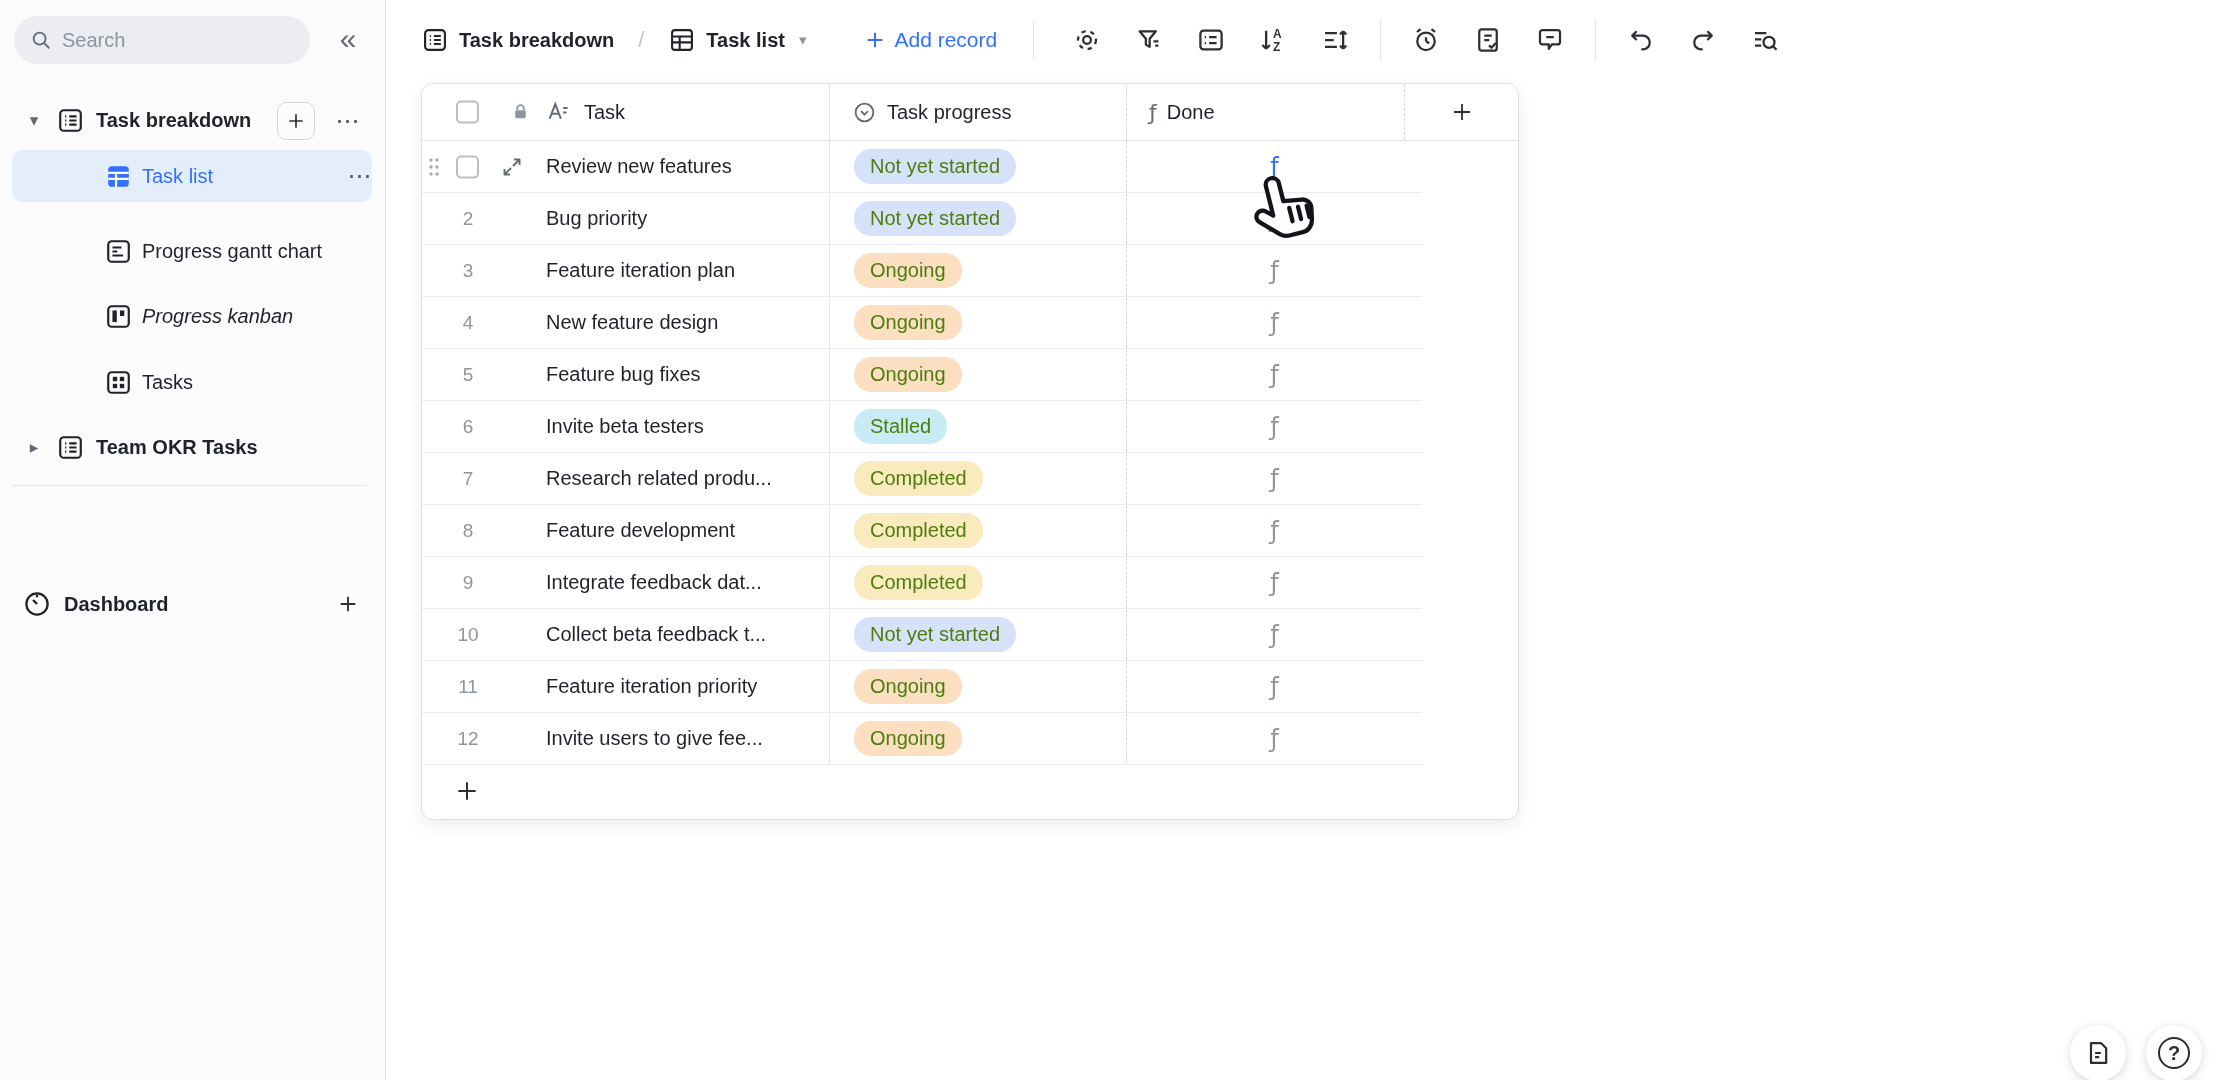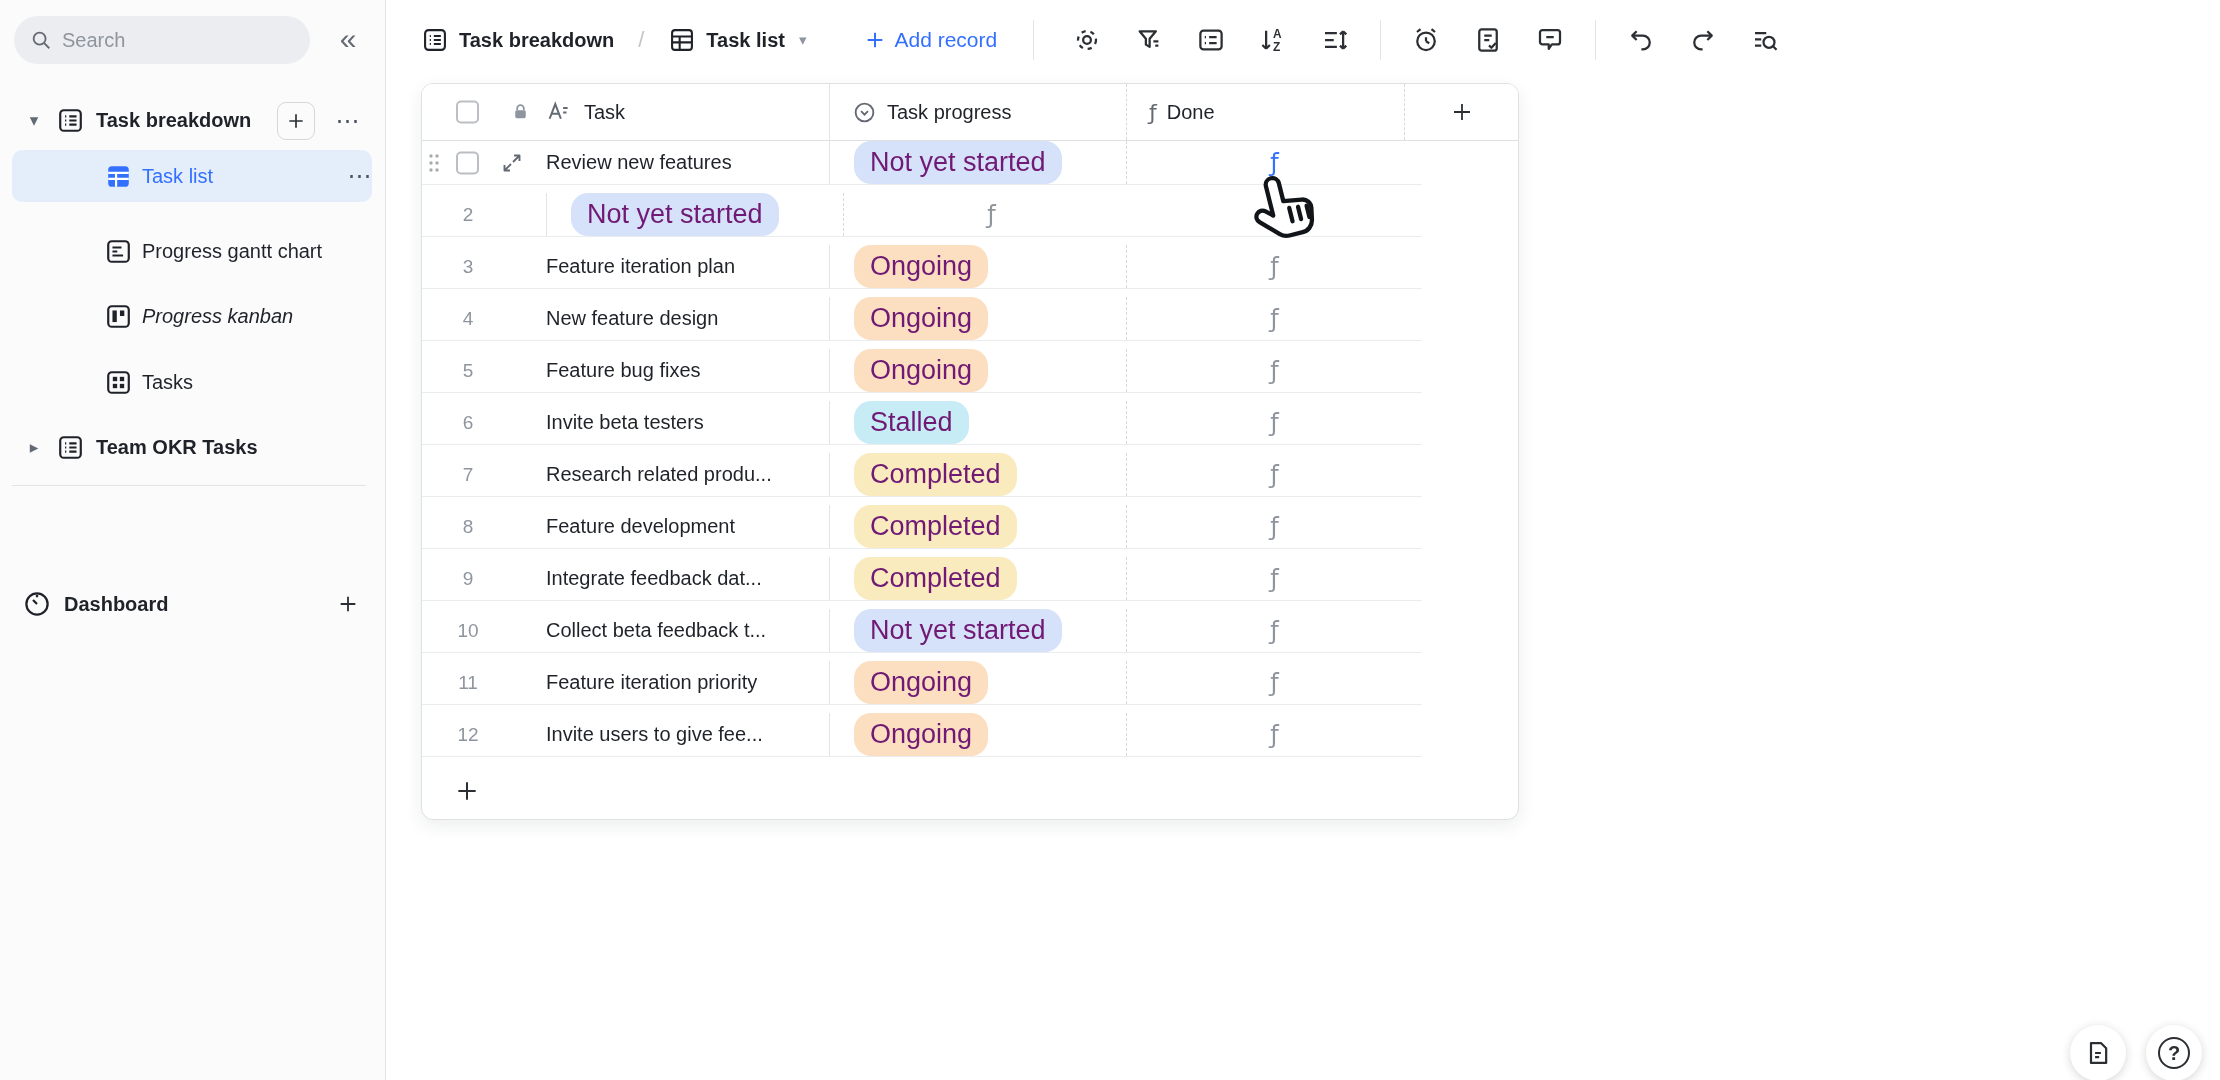--- a/index.html
+++ b/index.html
@@ -64,36 +64,36 @@
   .th1 { width:407px; position:relative; }
   .th2 { width:297px; border-left:1px solid #E2E4E7; padding-left:22px; }
   .th3 { width:278px; border-left:1px dashed #D6D8DC; padding-left:22px; }
   .th4 { flex:1; border-left:1px dashed #D6D8DC; justify-content:center; color:#2B2F33; cursor:pointer; }
   .hdr-cbx { position:absolute; left:34px; top:50%; transform:translateY(-50%); }
   .hdr-lock { position:absolute; left:88px; top:50%; transform:translateY(-50%); color:#8F959E; }
   .hdr-ticon { position:absolute; left:122px; top:50%; transform:translateY(-50%); color:#646A73; }
   .hdr-tlabel { position:absolute; left:162px; top:50%; transform:translateY(-50%); }
 
   .tbody { }
-  .trow { height:52px; display:flex;flex-direction:column; }
+  .trow { height:52px; display:flex; }
   .trow-main { width:1000px; display:flex; border-bottom:1px solid #EBECEF; }
   .cell { display:flex; align-items:center; }
   .chead { width:124px; position:relative; }
   .rownum { position:absolute; left:24px; width:44px; text-align:center; color:#8F959E; font-size:19px; }
   .hover-controls { position:absolute; left:0; top:0; width:124px; height:100%; display:none; }
   .trow.hovered .hover-controls { display:block; }
   .drag-dots { position:absolute; left:4px; top:50%; transform:translateY(-50%); color:#A8ABAF; }
   .row-cbx { position:absolute; left:34px; top:50%; transform:translateY(-50%); }
   .expand-ic { position:absolute; left:78px; top:50%; transform:translateY(-50%); color:#646A73; cursor:pointer; }
   .cbx { width:23px; height:23px; border:2px solid #BBBFC4; border-radius:5px; background:#fff; cursor:pointer; }
   .ctask { width:283px; }
   .task-label { white-space:nowrap; overflow:hidden; }
   .cprog { width:297px; border-left:1px solid #E2E4E7; padding-left:24px; }
   .cdone { width:296px; border-left:1px dashed #D6D8DC; justify-content:center; }
-  .badge { display:inline-block; padding:6px 16px; border-radius:17px; font-size:27px; color:#701a75; white-space:nowrap; }
+  .badge { display:inline-block; padding:6px 16px; border-radius:17px; font-size:20px; color:#4d7c0f; white-space:nowrap; }
   .formula-glyph { font-size:24px; color:#8F959E; font-family:"DejaVu Sans", sans-serif; }
   .formula-glyph.active { color:#3370FF; }
   .cplus { flex:1; }
   .add-row { height:51px; display:flex; align-items:center; padding-left:32px;
     color:#2B2F33; cursor:pointer; }
 
   
   .fab { position:absolute; width:56px; height:56px; border-radius:50%; background:#fff;
     box-shadow:0 2px 10px rgba(31,35,41,.18); display:flex; align-items:center;
     justify-content:center; color:#2B2F33; cursor:pointer; }
@@ -391,20 +391,23 @@
     </div>
     <div class="cell cplus"></div>
   </div>
 
   <div class="trow">
     <div class="trow-main">
       <div class="cell chead">
         <span class="rownum">2</span>
 
       </div>
+      <div class="cell ctask">
+        <span class="task-label">Bug priority</span>
+      </div>
       <div class="cell cprog">
         <span class="badge" style="background: rgb(214, 226, 250);">Not yet started</span>
       </div>
       <div class="cell cdone">
         <span class="formula-glyph">ƒ</span>
       </div>
     </div>
     <div class="cell cplus"></div>
   </div>
 

